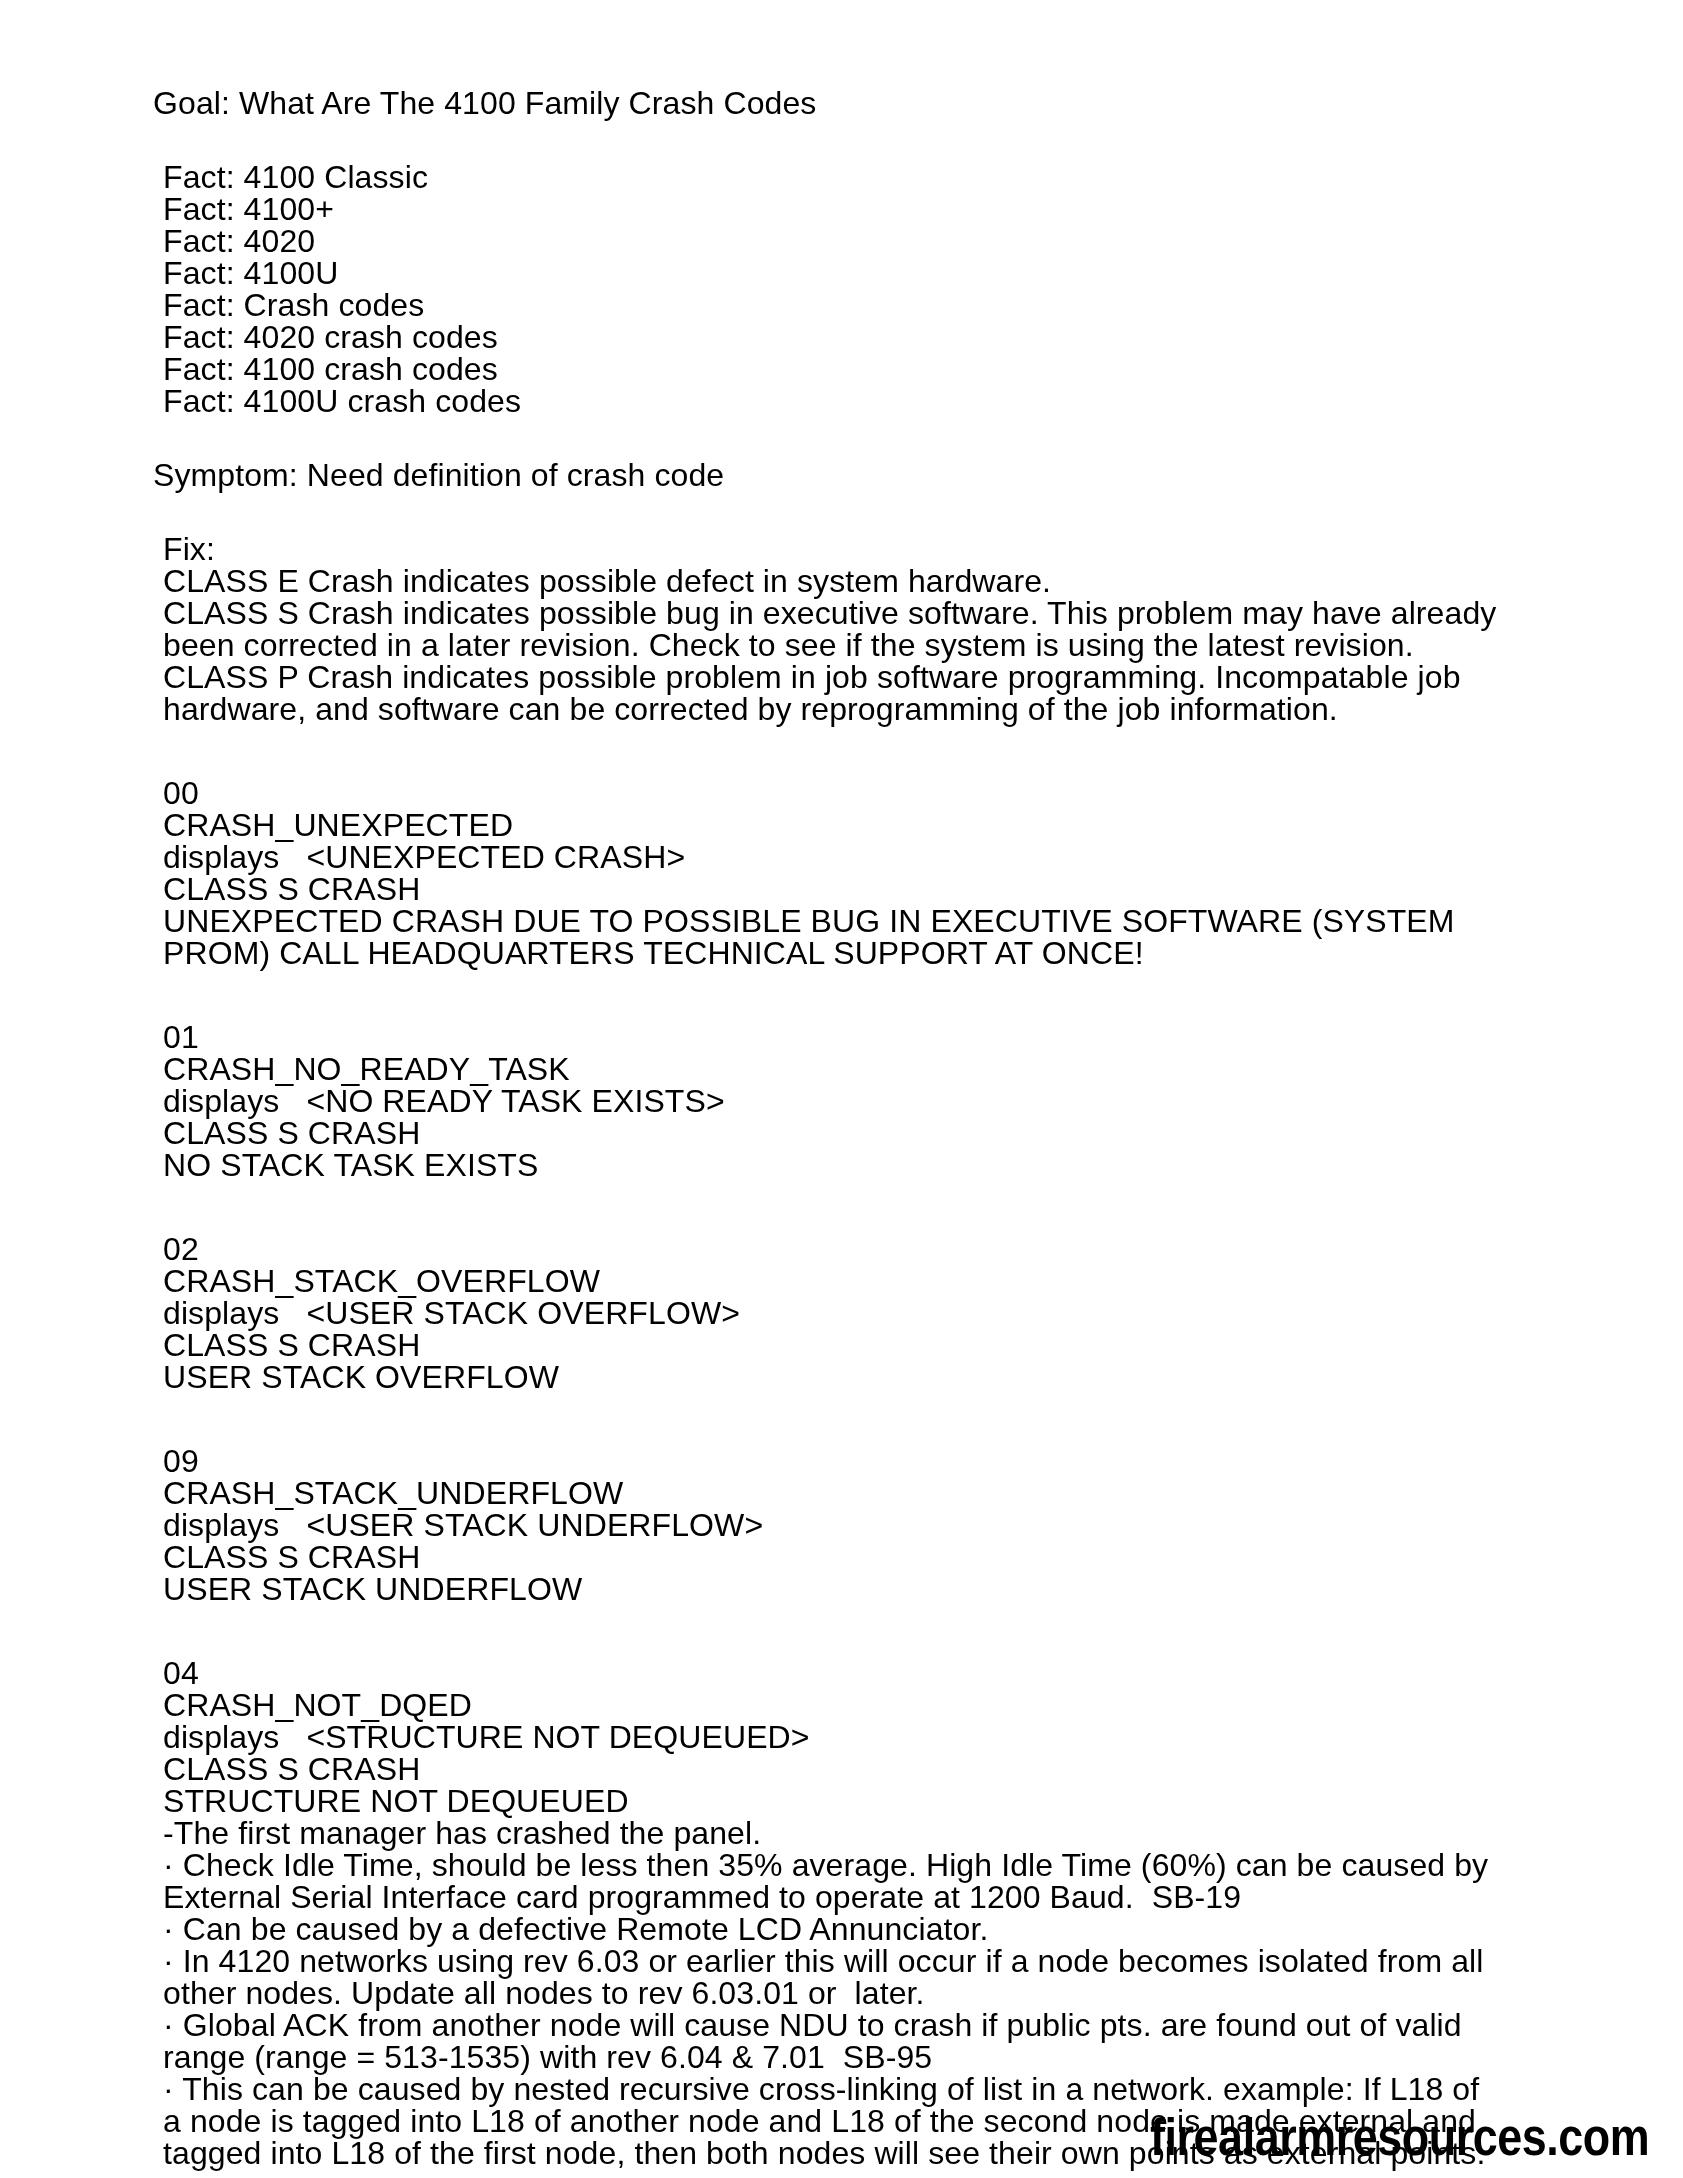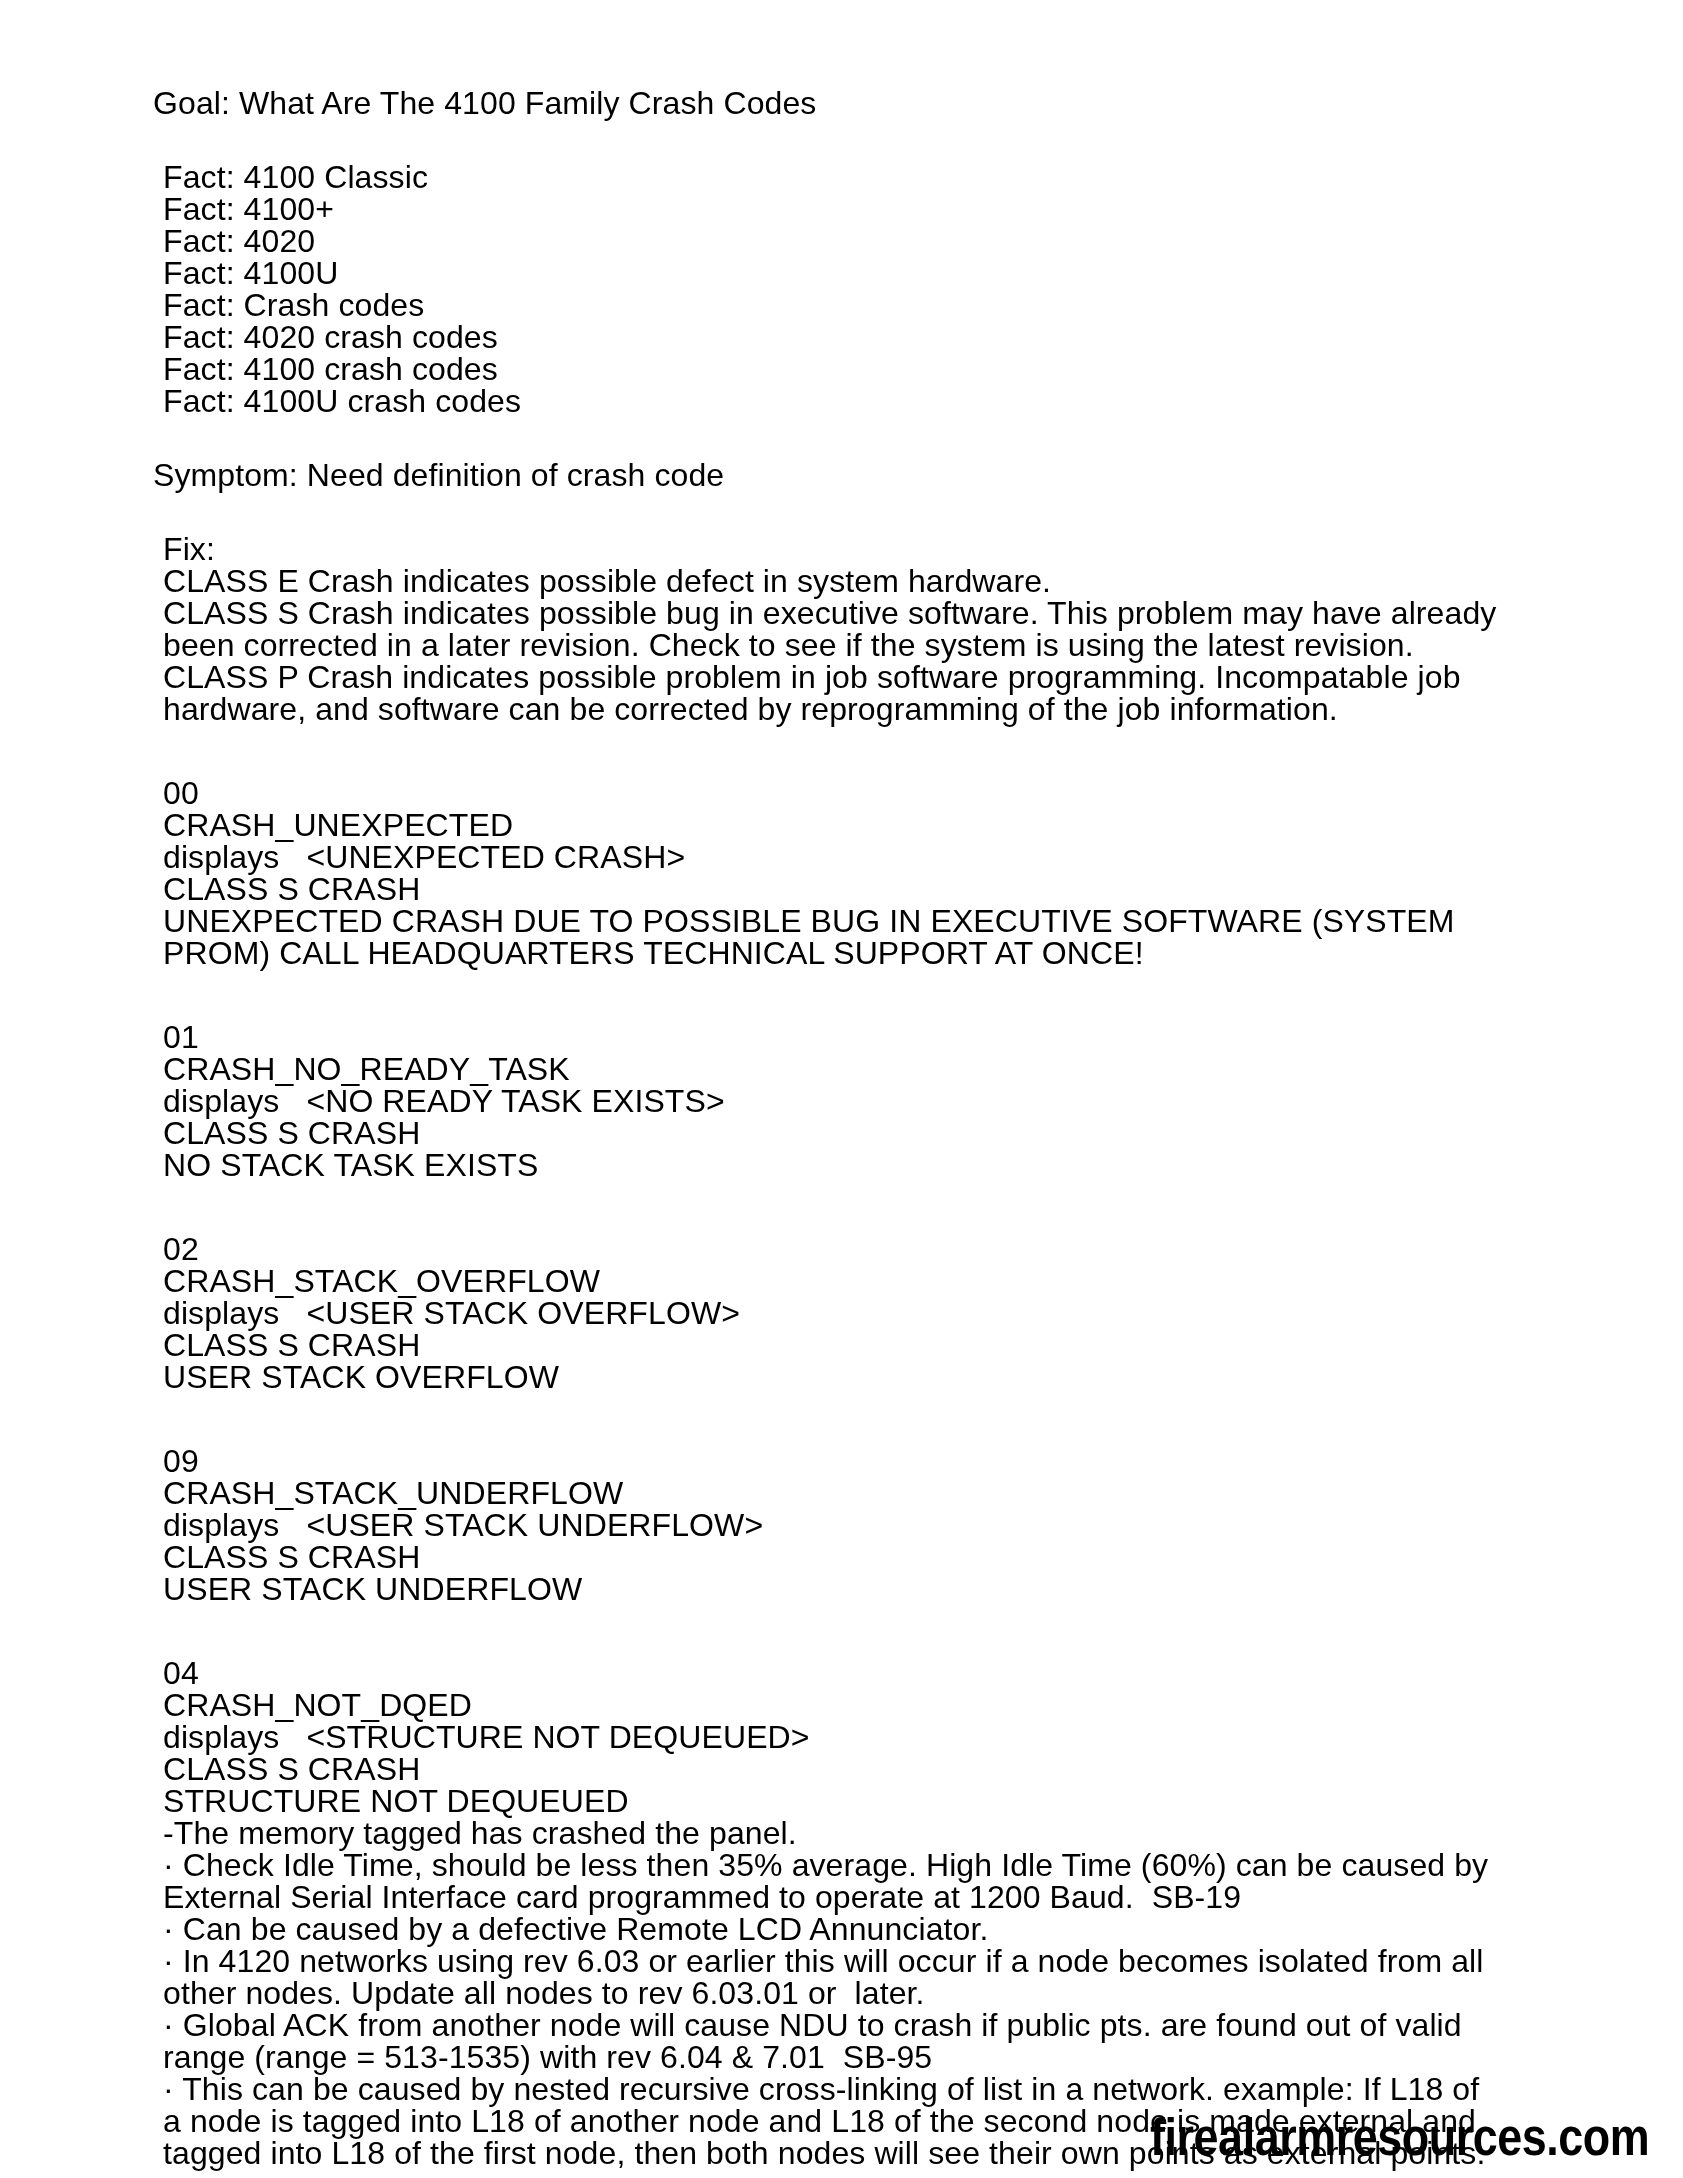--- a/index.html
+++ b/index.html
@@ -137,21 +137,21 @@
       <div class="line">USER STACK UNDERFLOW</div>
     </div>
     <div class="spacer">&nbsp;</div>
 
     <div class="block">
       <div class="line">04</div>
       <div class="line">CRASH_NOT_DQED</div>
       <div class="line">displays   &lt;STRUCTURE NOT DEQUEUED&gt;</div>
       <div class="line">CLASS S CRASH</div>
       <div class="line">STRUCTURE NOT DEQUEUED</div>
-      <div class="line">-The memory tagged has crashed the panel.</div>
+      <div class="line">-The first manager has crashed the panel.</div>
       <div class="line">· Check Idle Time, should be less then 35% average. High Idle Time (60%) can be caused by External Serial Interface card programmed to operate at 1200 Baud.  SB-19</div>
       <div class="line">· Can be caused by a defective Remote LCD Annunciator.</div>
       <div class="line">· In 4120 networks using rev 6.03 or earlier this will occur if a node becomes isolated from all other nodes. Update all nodes to rev 6.03.01 or  later.</div>
       <div class="line">· Global ACK from another node will cause NDU to crash if public pts. are found out of valid range (range = 513-1535) with rev 6.04 &amp; 7.01  SB-95</div>
       <div class="line">· This can be caused by nested recursive cross-linking of list in a network. example: If L18 of a node is tagged into L18 of another node and L18 of the second node is made external and tagged into L18 of the first node, then both nodes will see their own points as external points.</div>
     </div>
 
   </div>
 
   <div class="footer">

